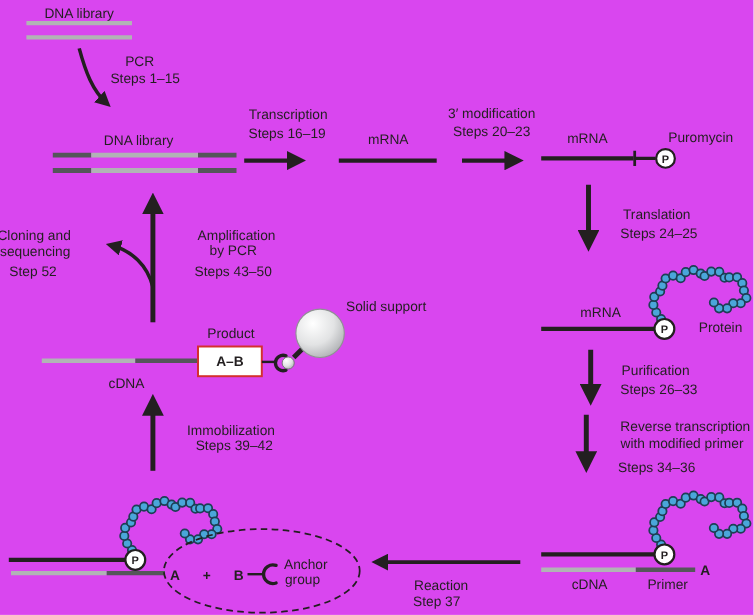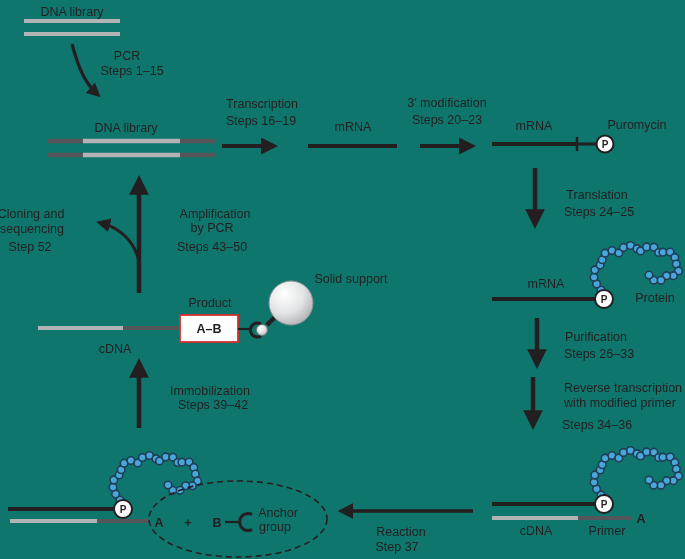--- a/index.html
+++ b/index.html
@@ -1,16 +1,16 @@
 <!DOCTYPE html>
 <html><head>
 <meta charset="utf-8">
 <style>
   html,body{margin:0;padding:0;background:#ffffff;}
-  .stage{position:relative;width:685px;height:559px;background:#0f766e;overflow:hidden;}
+  .stage{position:relative;width:685px;height:559px;background:#d946ef;overflow:hidden;}
   svg{display:block;}
   svg text{font-family:"Liberation Sans","DejaVu Sans",sans-serif;font-size:12.5px;fill:#231f20;}
   svg text.pletter{font-size:10px;font-weight:bold;}
   svg text.redletter{font-weight:bold;font-size:12.5px;}
   .beads circle{stroke-width:1.6;}
 </style>
 </head>
 <body>
 
 <div class="stage">

